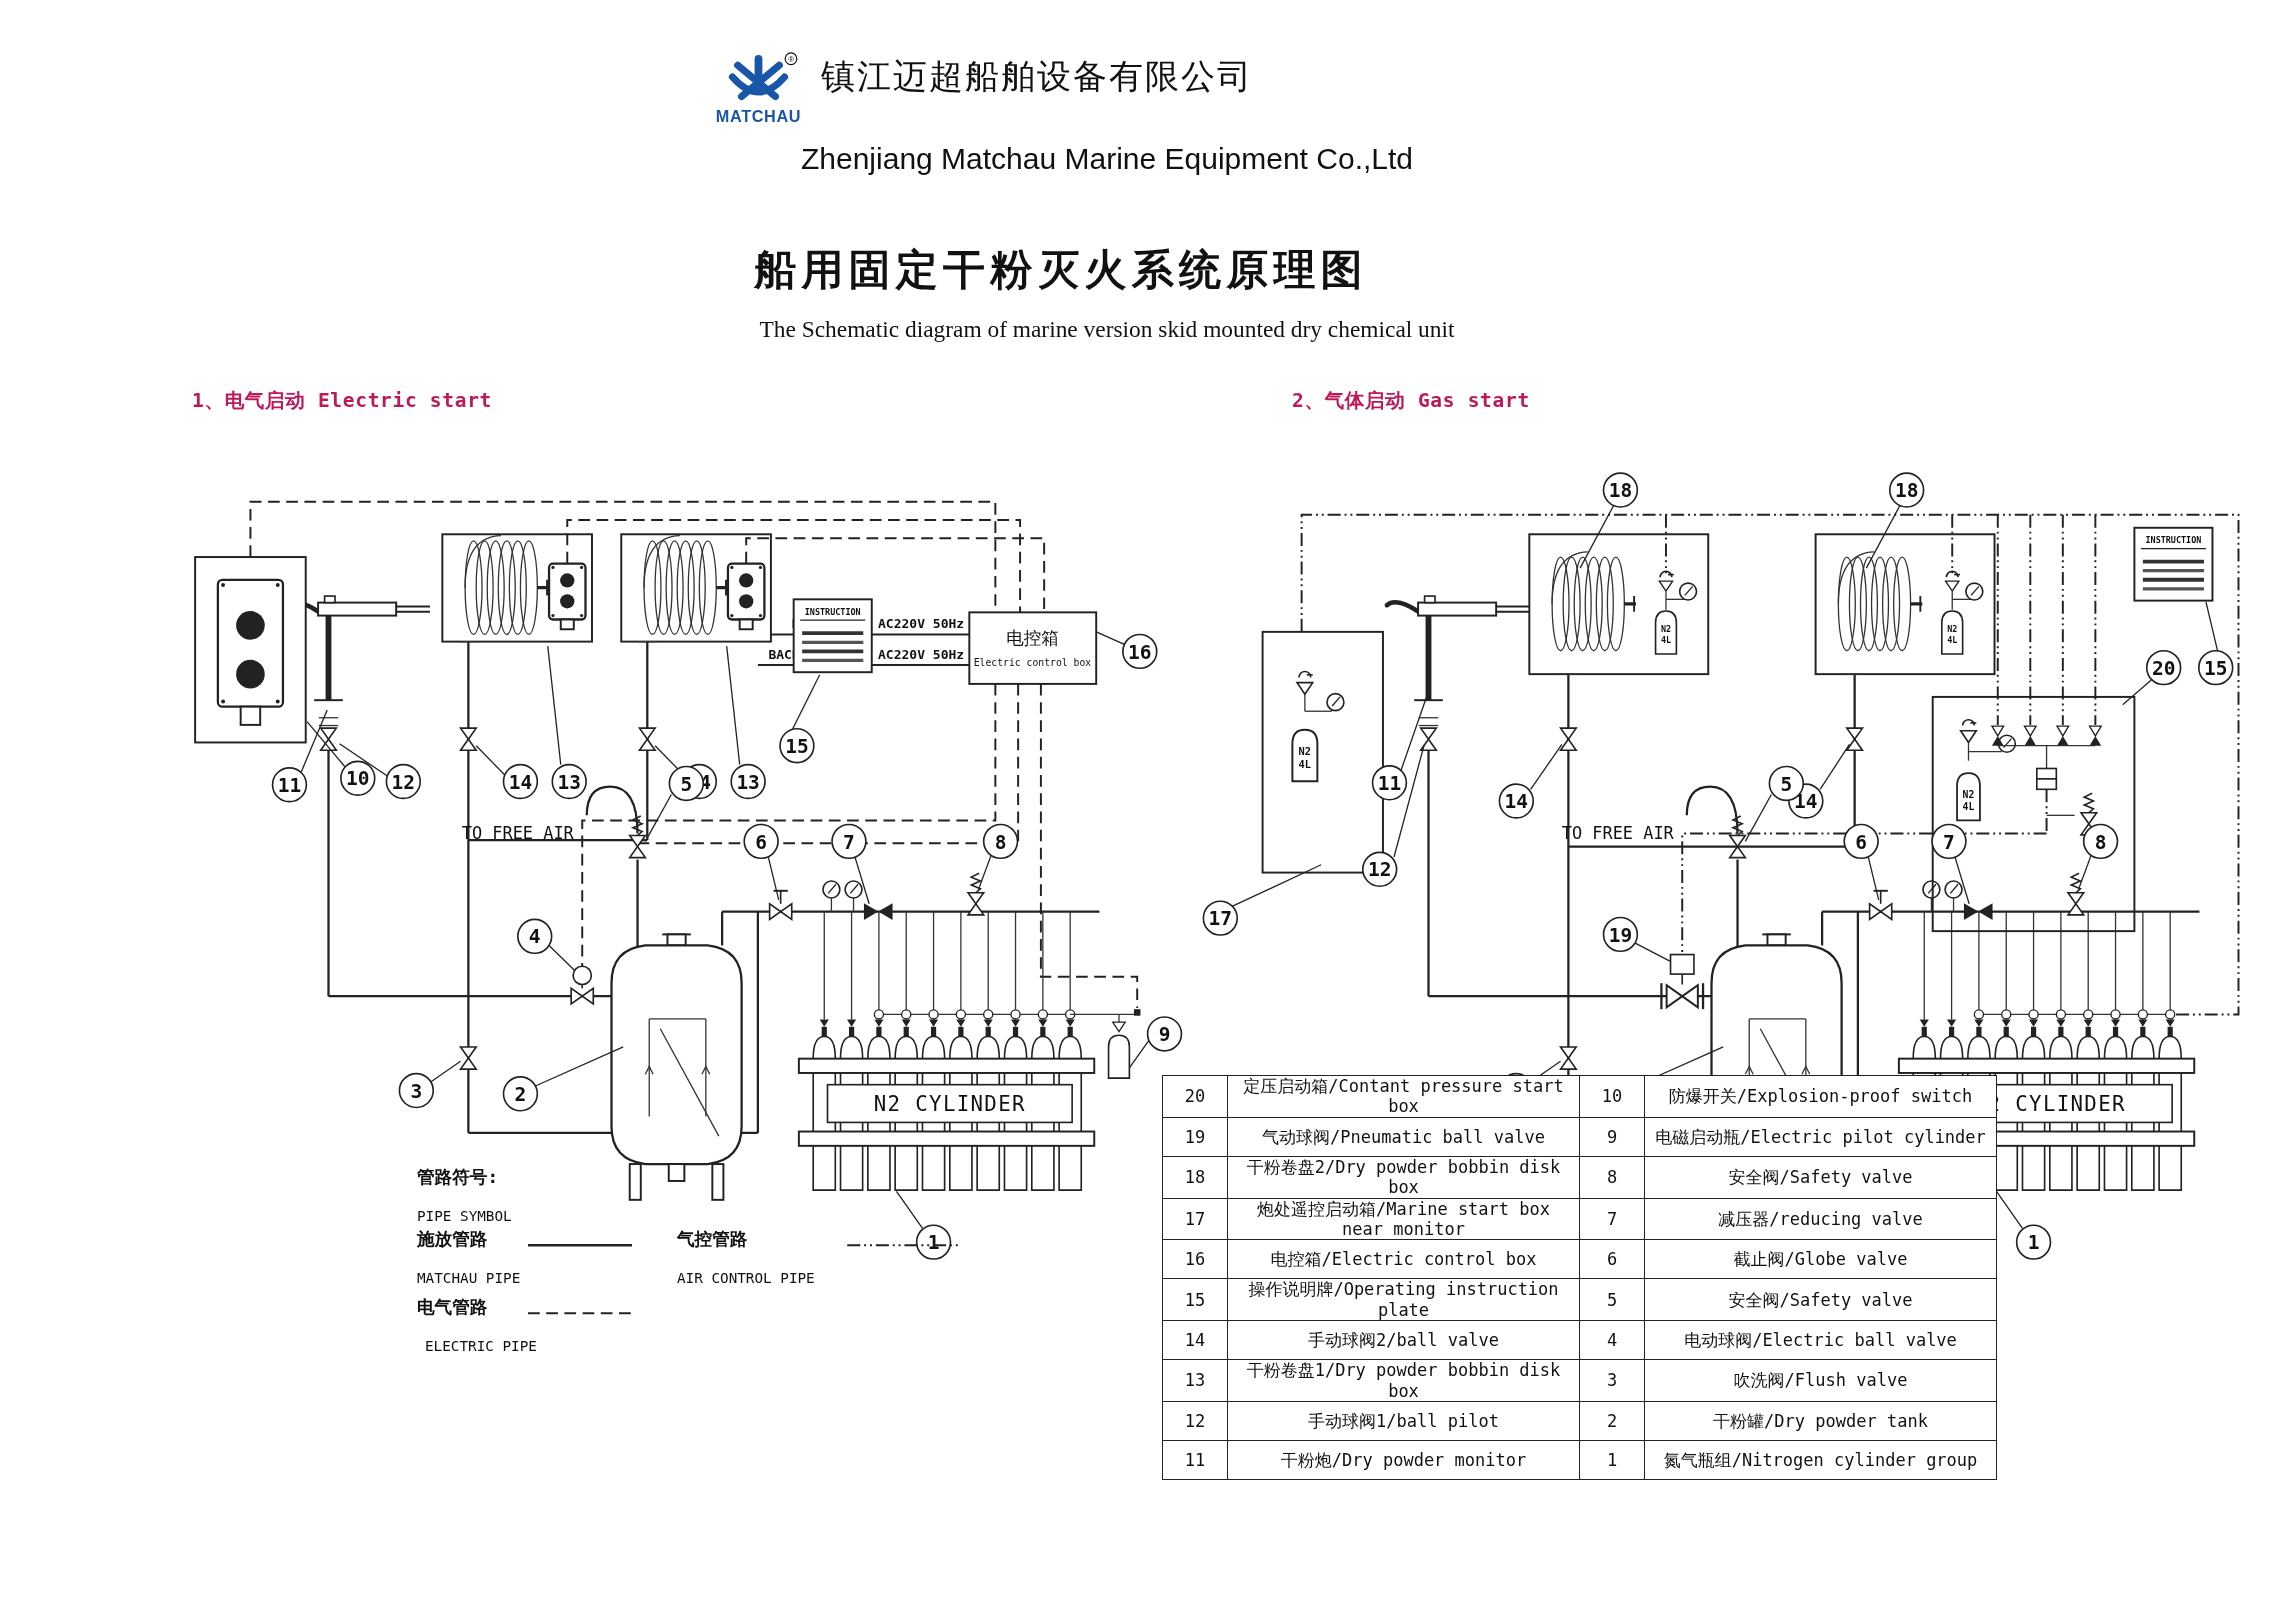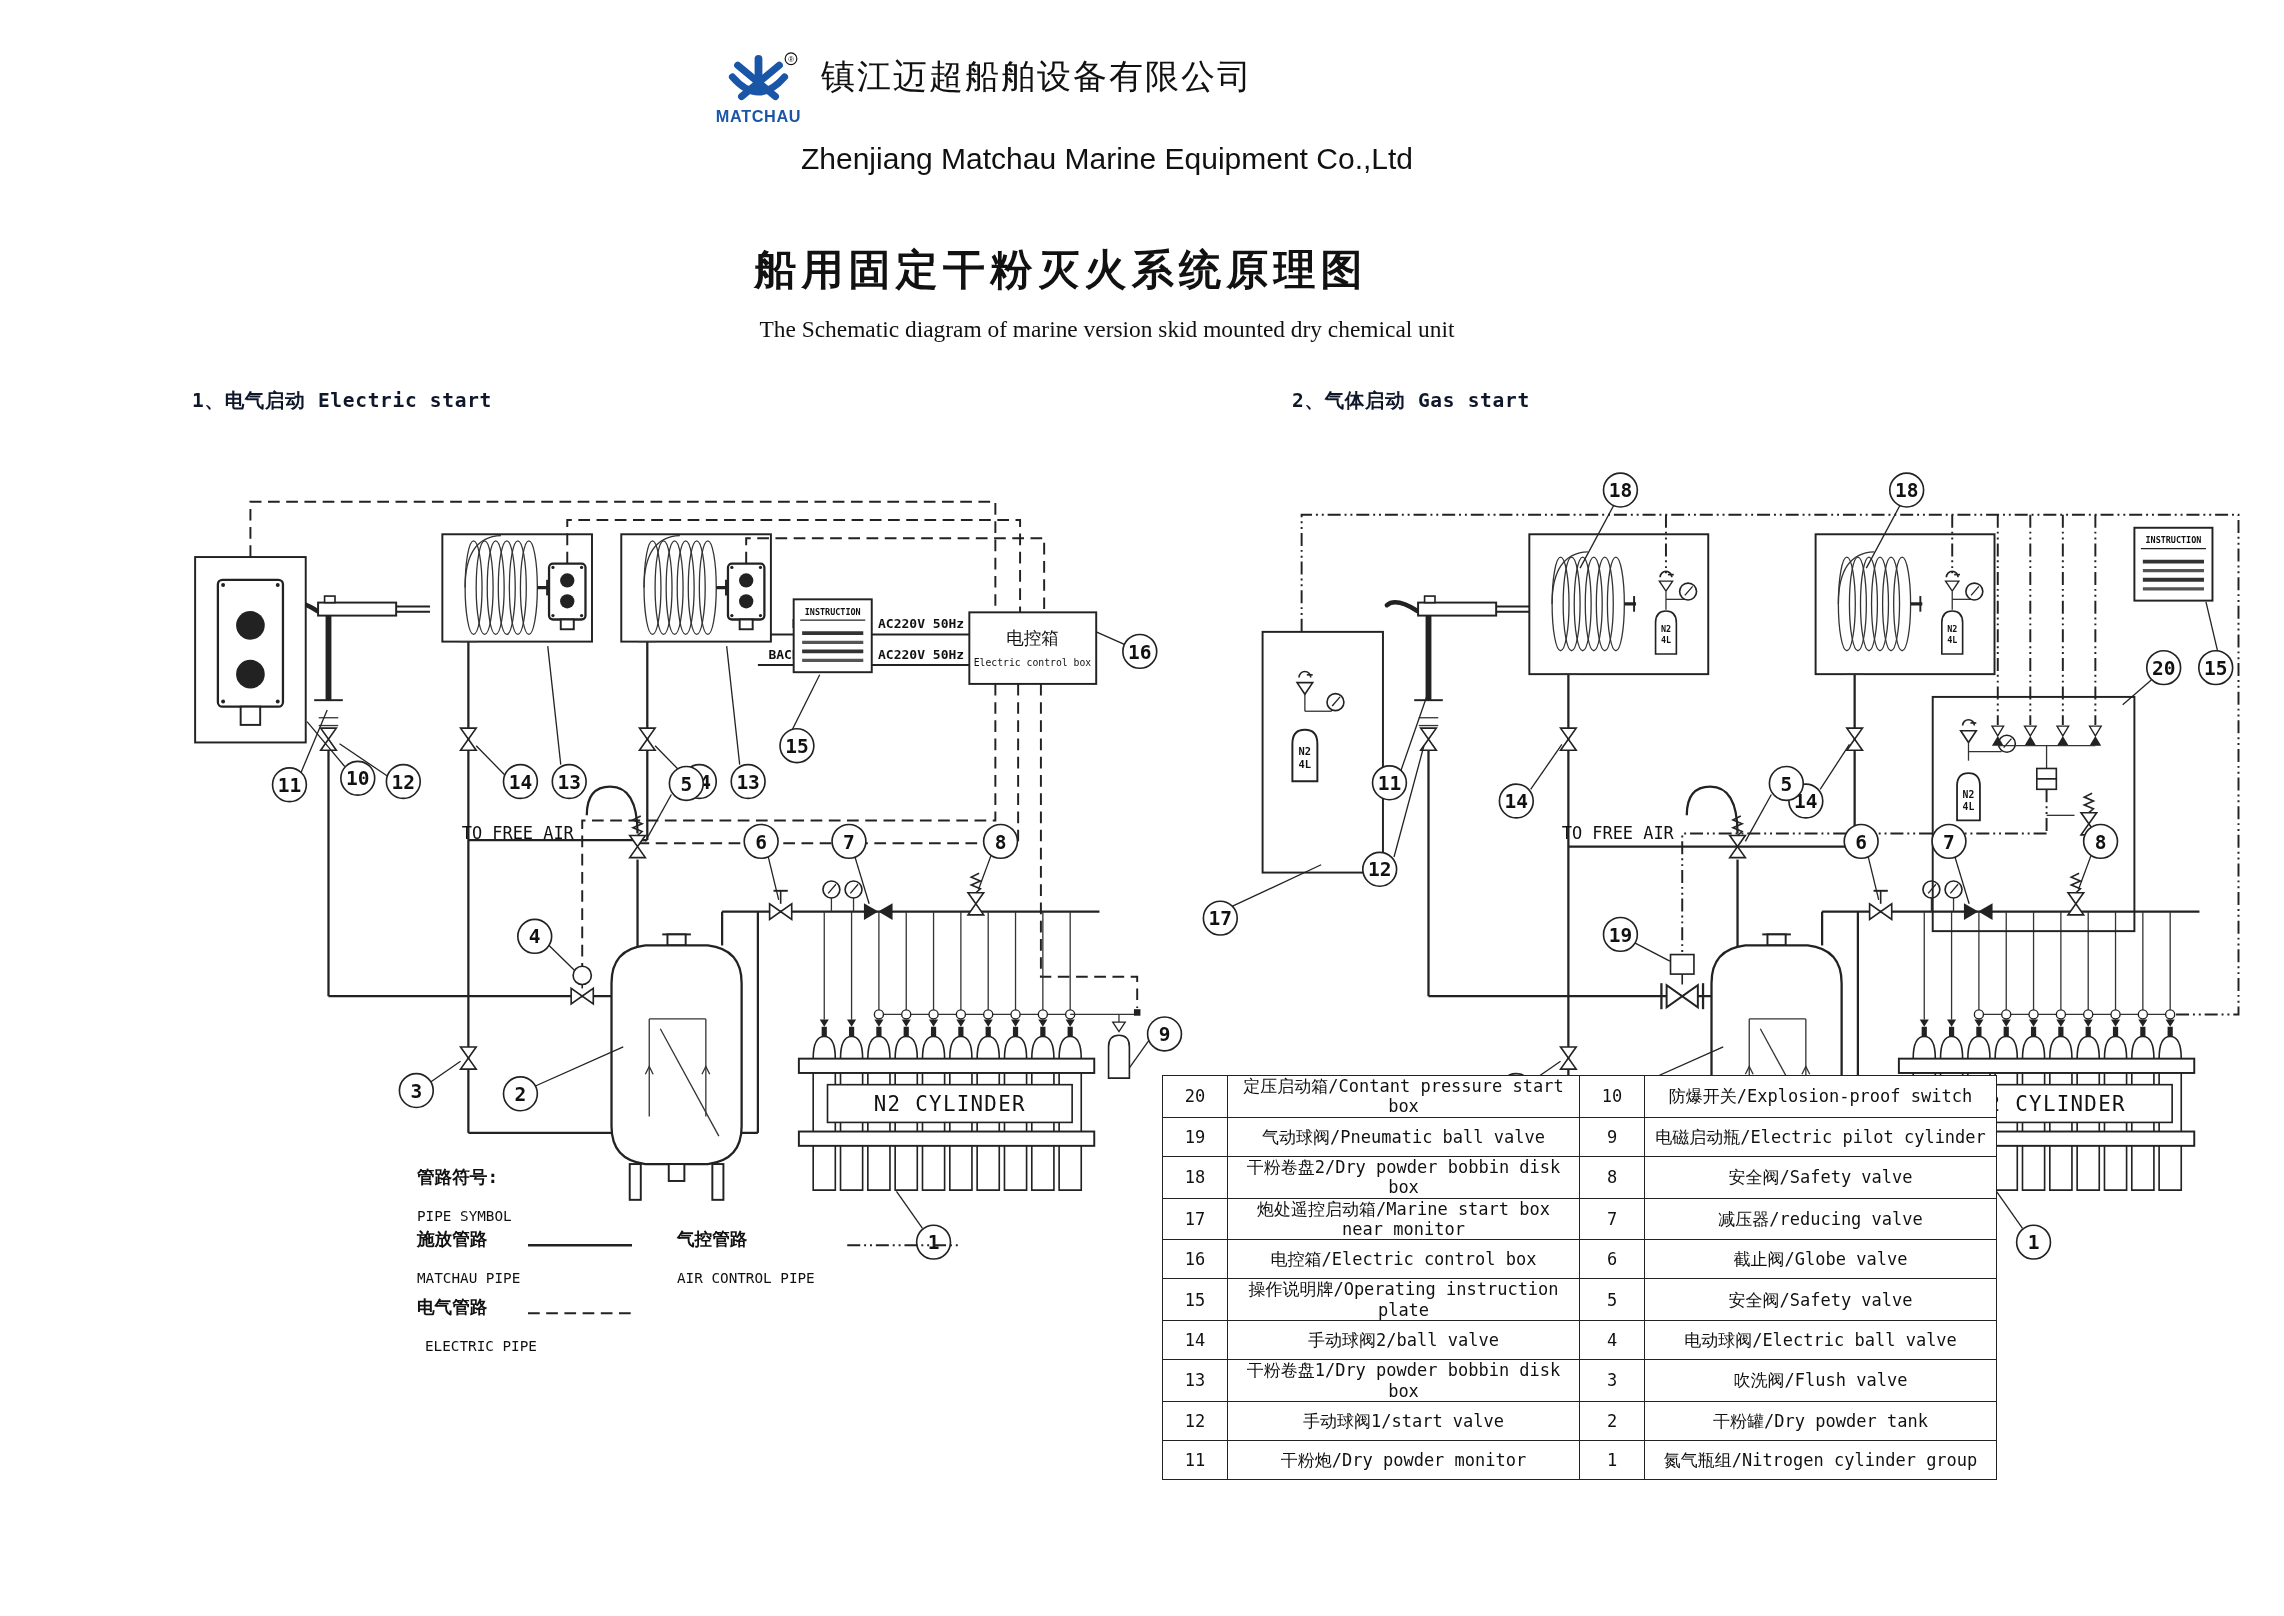--- a/index.html
+++ b/index.html
@@ -9,21 +9,21 @@
   .diag{position:absolute}
   .r{stroke:#222;stroke-width:3.5;fill:none}
   .r2{stroke:#333;stroke-width:2;fill:none}
   .e{stroke:#222;stroke-width:3;fill:none;stroke-dasharray:18 10}
   .a{stroke:#222;stroke-width:3;fill:none;stroke-dasharray:20 6 3 6 3 6}
   .bx{fill:none;stroke:#222;stroke-width:3}
   .bx2{fill:#fff;stroke:#222;stroke-width:3}
   .ld{stroke:#222;stroke-width:2;fill:none}
   .t{font-family:"DejaVu Sans Mono","DejaVu Sans",monospace;fill:#111}
   .cot{font:700 30px "DejaVu Sans Mono","DejaVu Sans",monospace;fill:#111;text-anchor:middle}
-  .seclab{position:absolute;font:700 19.5px "DejaVu Sans Mono","DejaVu Sans",monospace;color:#0f172a;letter-spacing:0.7px}
+  .seclab{position:absolute;font:700 19.5px "DejaVu Sans Mono","DejaVu Sans",monospace;color:#be185d;letter-spacing:0.7px}
   .parts{border-collapse:collapse;font:17px/1.2 "DejaVu Sans Mono","DejaVu Sans",monospace;color:#111}
   .parts td{border:1.6px solid #222;height:36px;text-align:center;vertical-align:middle;background:#fff}
   .parts td.scol{width:62px}
   .parts td.ncol{width:338px;padding:0 6.5px}
   .legend-cn{font:700 17.6px "DejaVu Sans Mono","DejaVu Sans",monospace}
   .legend-en{font:14.3px "DejaVu Sans Mono","DejaVu Sans",monospace;margin-top:18px}
   .hdr-cn{font:34px "Liberation Sans","DejaVu Sans",sans-serif;letter-spacing:2px}
   .hdr-en{font:30px "Liberation Sans","DejaVu Sans",sans-serif}
   .title-cn{font:700 42px "DejaVu Serif","Liberation Serif",serif;letter-spacing:5.2px}
   .sub-en{font:23.4px "Liberation Serif","DejaVu Serif",serif}
@@ -599,21 +599,21 @@
         <td class="ncol">电动球阀/Electric ball valve</td>
       </tr>
       <tr>
         <td class="scol">13</td>
         <td class="ncol">干粉卷盘1/Dry powder bobbin disk box</td>
         <td class="scol">3</td>
         <td class="ncol">吹洗阀/Flush valve</td>
       </tr>
       <tr>
         <td class="scol">12</td>
-        <td class="ncol">手动球阀1/start valve</td>
+        <td class="ncol">手动球阀1/ball pilot</td>
         <td class="scol">2</td>
         <td class="ncol">干粉罐/Dry powder tank</td>
       </tr>
       <tr>
         <td class="scol">11</td>
         <td class="ncol">干粉炮/Dry powder monitor</td>
         <td class="scol">1</td>
         <td class="ncol">氮气瓶组/Nitrogen cylinder group</td>
       </tr>
     </tbody>

